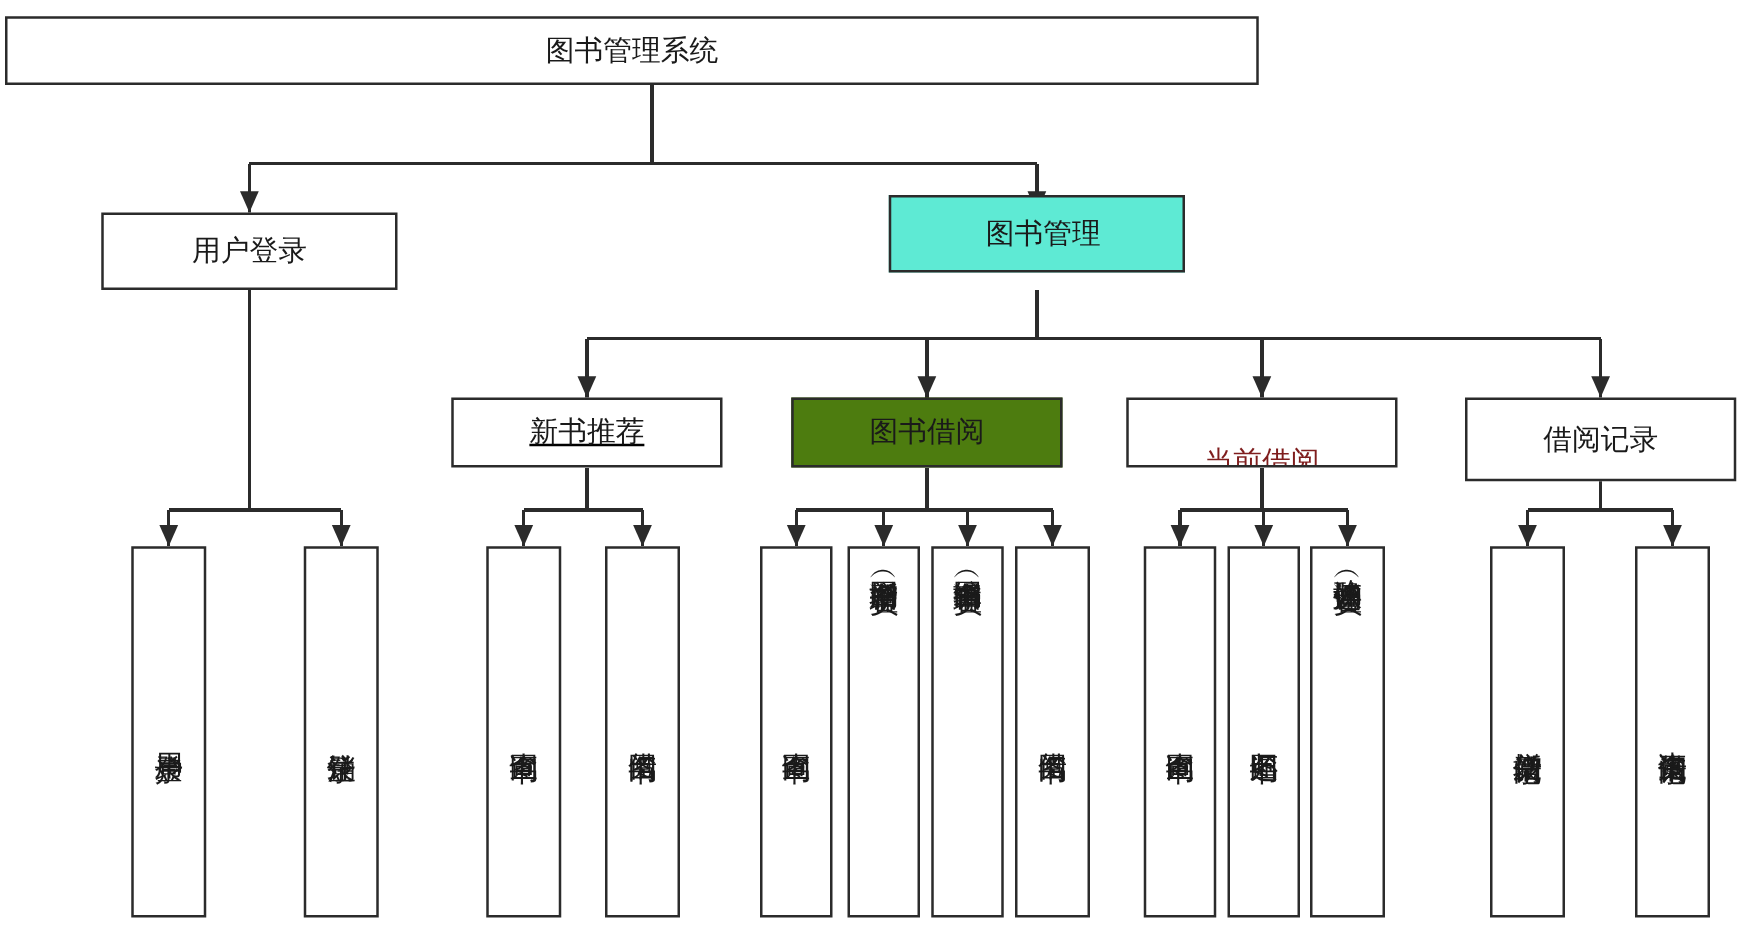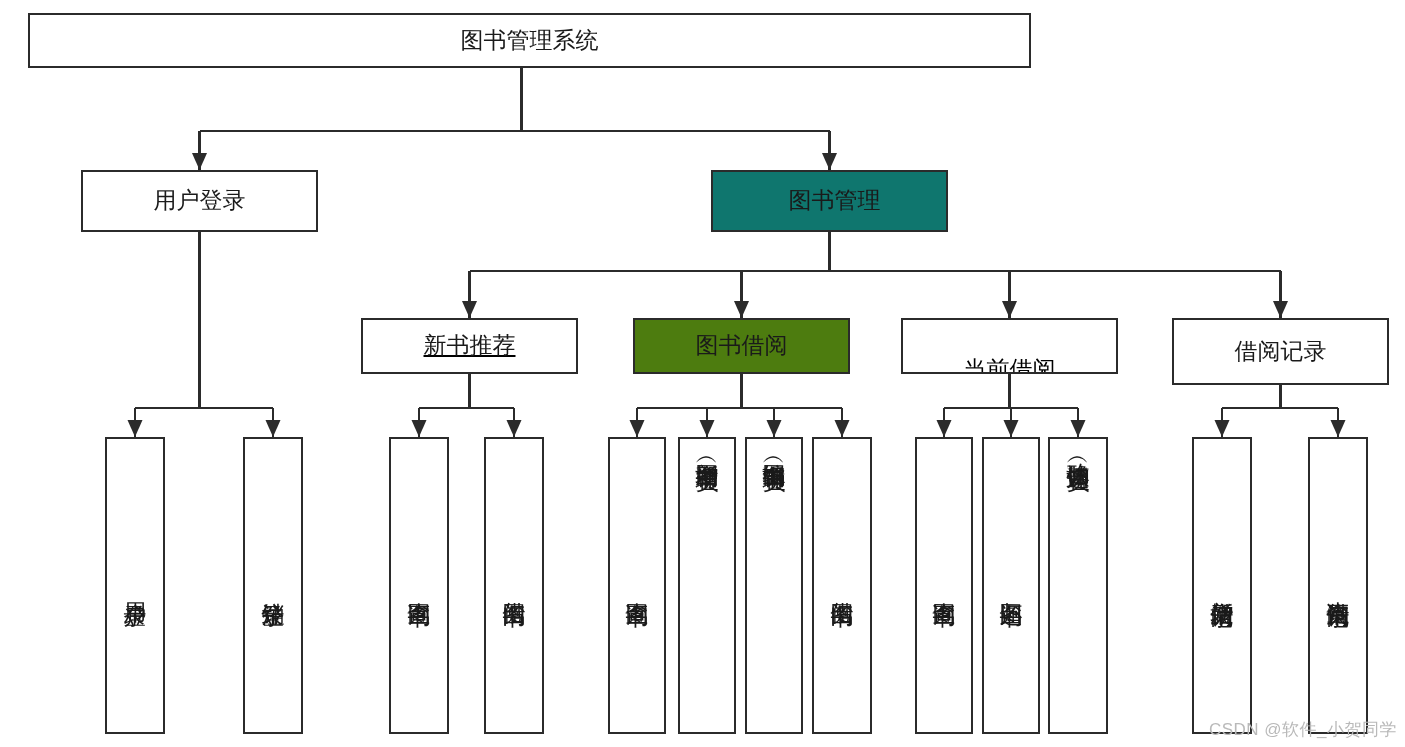--- a/index.html
+++ b/index.html
@@ -123,37 +123,37 @@
       <line x1="1078" y1="408" x2="1078" y2="437" stroke="#2b2b2b" stroke-width="2.6" shape-rendering="crispEdges"></line>
       <polygon points="1070.5,420 1085.5,420 1078,437" fill="#2b2b2b"></polygon>
       <line x1="1280.5" y1="374" x2="1280.5" y2="408" stroke="#2b2b2b" stroke-width="2.6" shape-rendering="crispEdges"></line>
       <line x1="1222" y1="408" x2="1338" y2="408" stroke="#2b2b2b" stroke-width="2.6" shape-rendering="crispEdges"></line>
       <line x1="1222" y1="408" x2="1222" y2="437" stroke="#2b2b2b" stroke-width="2.6" shape-rendering="crispEdges"></line>
       <polygon points="1214.5,420 1229.5,420 1222,437" fill="#2b2b2b"></polygon>
       <line x1="1338" y1="408" x2="1338" y2="437" stroke="#2b2b2b" stroke-width="2.6" shape-rendering="crispEdges"></line>
       <polygon points="1330.5,420 1345.5,420 1338,437" fill="#2b2b2b"></polygon>
     </svg>
   <div id="nodes-layer">
-      <div class="node-box horiz" style="left: 28px; top: 13px; width: 1003px; height: 55px; border-color: rgb(43, 43, 43); background: rgb(255, 255, 255);">
+      <div class="node-box horiz" style="left: 4px; top: 13px; width: 1003px; height: 55px; border-color: rgb(43, 43, 43); background: rgb(255, 255, 255);">
         <span class="node-label" style="color: rgb(26, 26, 26);">图书管理系统</span>
       </div>
       <div class="node-box horiz" style="left: 81px; top: 170px; width: 237px; height: 62px; border-color: rgb(43, 43, 43); background: rgb(255, 255, 255);">
         <span class="node-label" style="color: rgb(26, 26, 26);">用户登录</span>
       </div>
-      <div class="node-box horiz" style="left: 711px; top: 170px; width: 237px; height: 62px; border-color: rgb(43, 43, 43); background: #0f766e; padding-left: 10px;">
+      <div class="node-box horiz" style="left: 711px; top: 156px; width: 237px; height: 62px; border-color: rgb(43, 43, 43); background: #5eead4; padding-left: 10px;">
         <span class="node-label" style="color: rgb(26, 26, 26);">图书管理</span>
       </div>
       <div class="node-box horiz" style="left: 361px; top: 318px; width: 217px; height: 56px; border-color: rgb(43, 43, 43); background: rgb(255, 255, 255); text-decoration: underline;">
         <span class="node-label" style="color: rgb(26, 26, 26);">新书推荐</span>
       </div>
       <div class="node-box horiz" style="left: 633px; top: 318px; width: 217px; height: 56px; border-color: rgb(43, 43, 43); background: #4d7c0f;">
         <span class="node-label" style="color: rgb(26, 26, 26);">图书借阅</span>
       </div>
       <div class="node-box horiz" style="left: 901px; top: 318px; width: 217px; height: 56px; border-color: rgb(43, 43, 43); background: rgb(255, 255, 255);">
-        <span class="node-label" style="color: #000000; margin-top: 47px;">当前借阅</span>
+        <span class="node-label" style="color: #7f1d1d; margin-top: 47px;">当前借阅</span>
       </div>
       <div class="node-box horiz" style="left: 1172px; top: 318px; width: 217px; height: 67px; border-color: rgb(43, 43, 43); background: rgb(255, 255, 255);">
         <span class="node-label" style="color: rgb(26, 26, 26);">借阅记录</span>
       </div>
       <div class="node-box vert centered" style="left: 105px; top: 437px; width: 60px; height: 297px; border-color: rgb(43, 43, 43); background: rgb(255, 255, 255);">
         <span class="node-label" style="color: rgb(26, 26, 26);">用户登录</span>
       </div>
       <div class="node-box vert centered" style="left: 243px; top: 437px; width: 60px; height: 297px; border-color: rgb(43, 43, 43); background: rgb(255, 255, 255);">
         <span class="node-label" style="color: rgb(26, 26, 26);">注销登录</span>
       </div>
@@ -184,14 +184,13 @@
       <div class="node-box vert" style="left: 1048px; top: 437px; width: 60px; height: 297px; border-color: rgb(43, 43, 43); background: rgb(255, 255, 255);">
         <span class="node-label" style="color: rgb(26, 26, 26);">确认归还（管理员）</span>
       </div>
       <div class="node-box vert centered" style="left: 1192px; top: 437px; width: 60px; height: 297px; border-color: rgb(43, 43, 43); background: rgb(255, 255, 255);">
         <span class="node-label" style="color: rgb(26, 26, 26);">新增借阅记录</span>
       </div>
       <div class="node-box vert centered" style="left: 1308px; top: 437px; width: 60px; height: 297px; border-color: rgb(43, 43, 43); background: rgb(255, 255, 255);">
         <span class="node-label" style="color: rgb(26, 26, 26);">查询借阅记录</span>
       </div>
     </div>
-  <div id="watermark">CSDN @软件_小贺同学</div>
 </div>
 
 </body></html>

